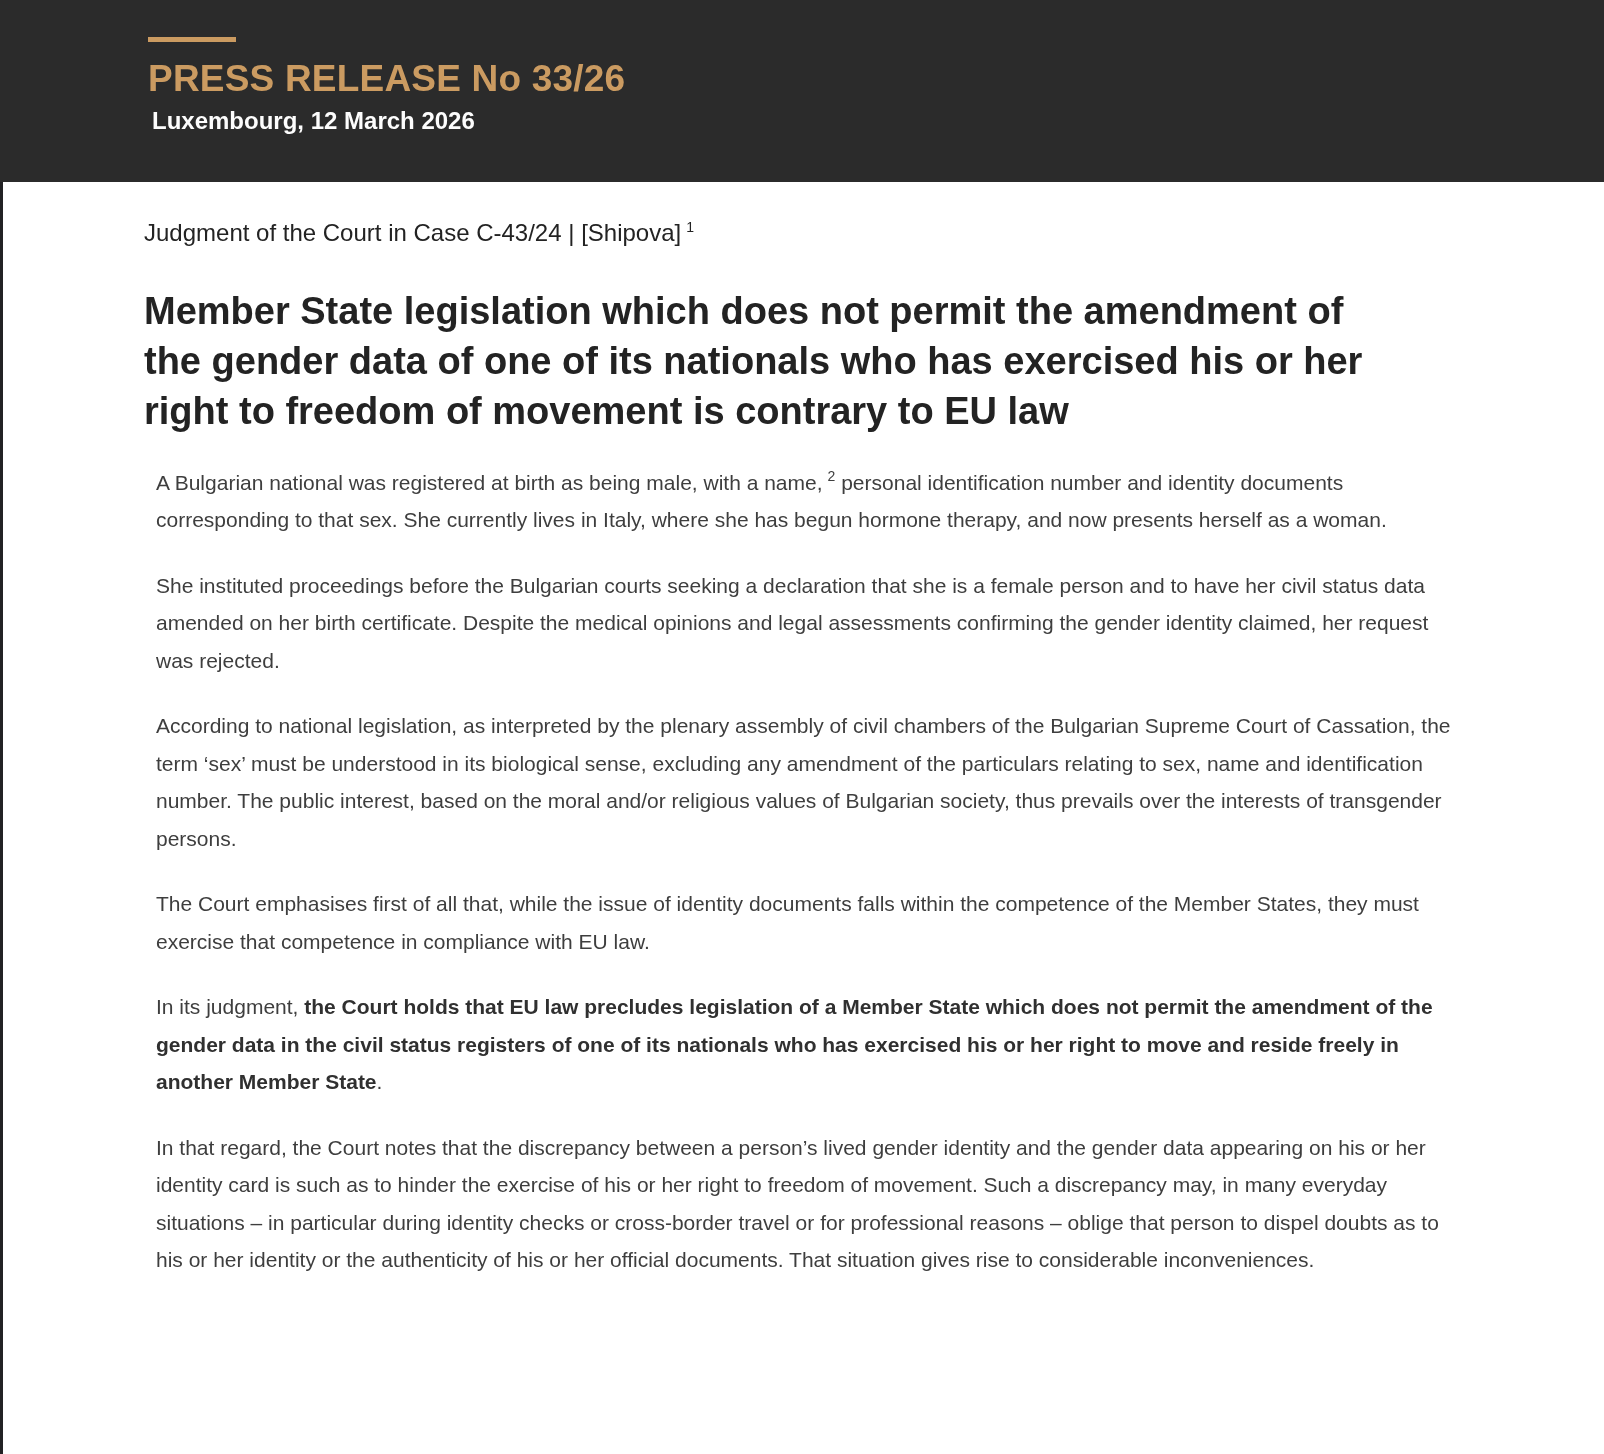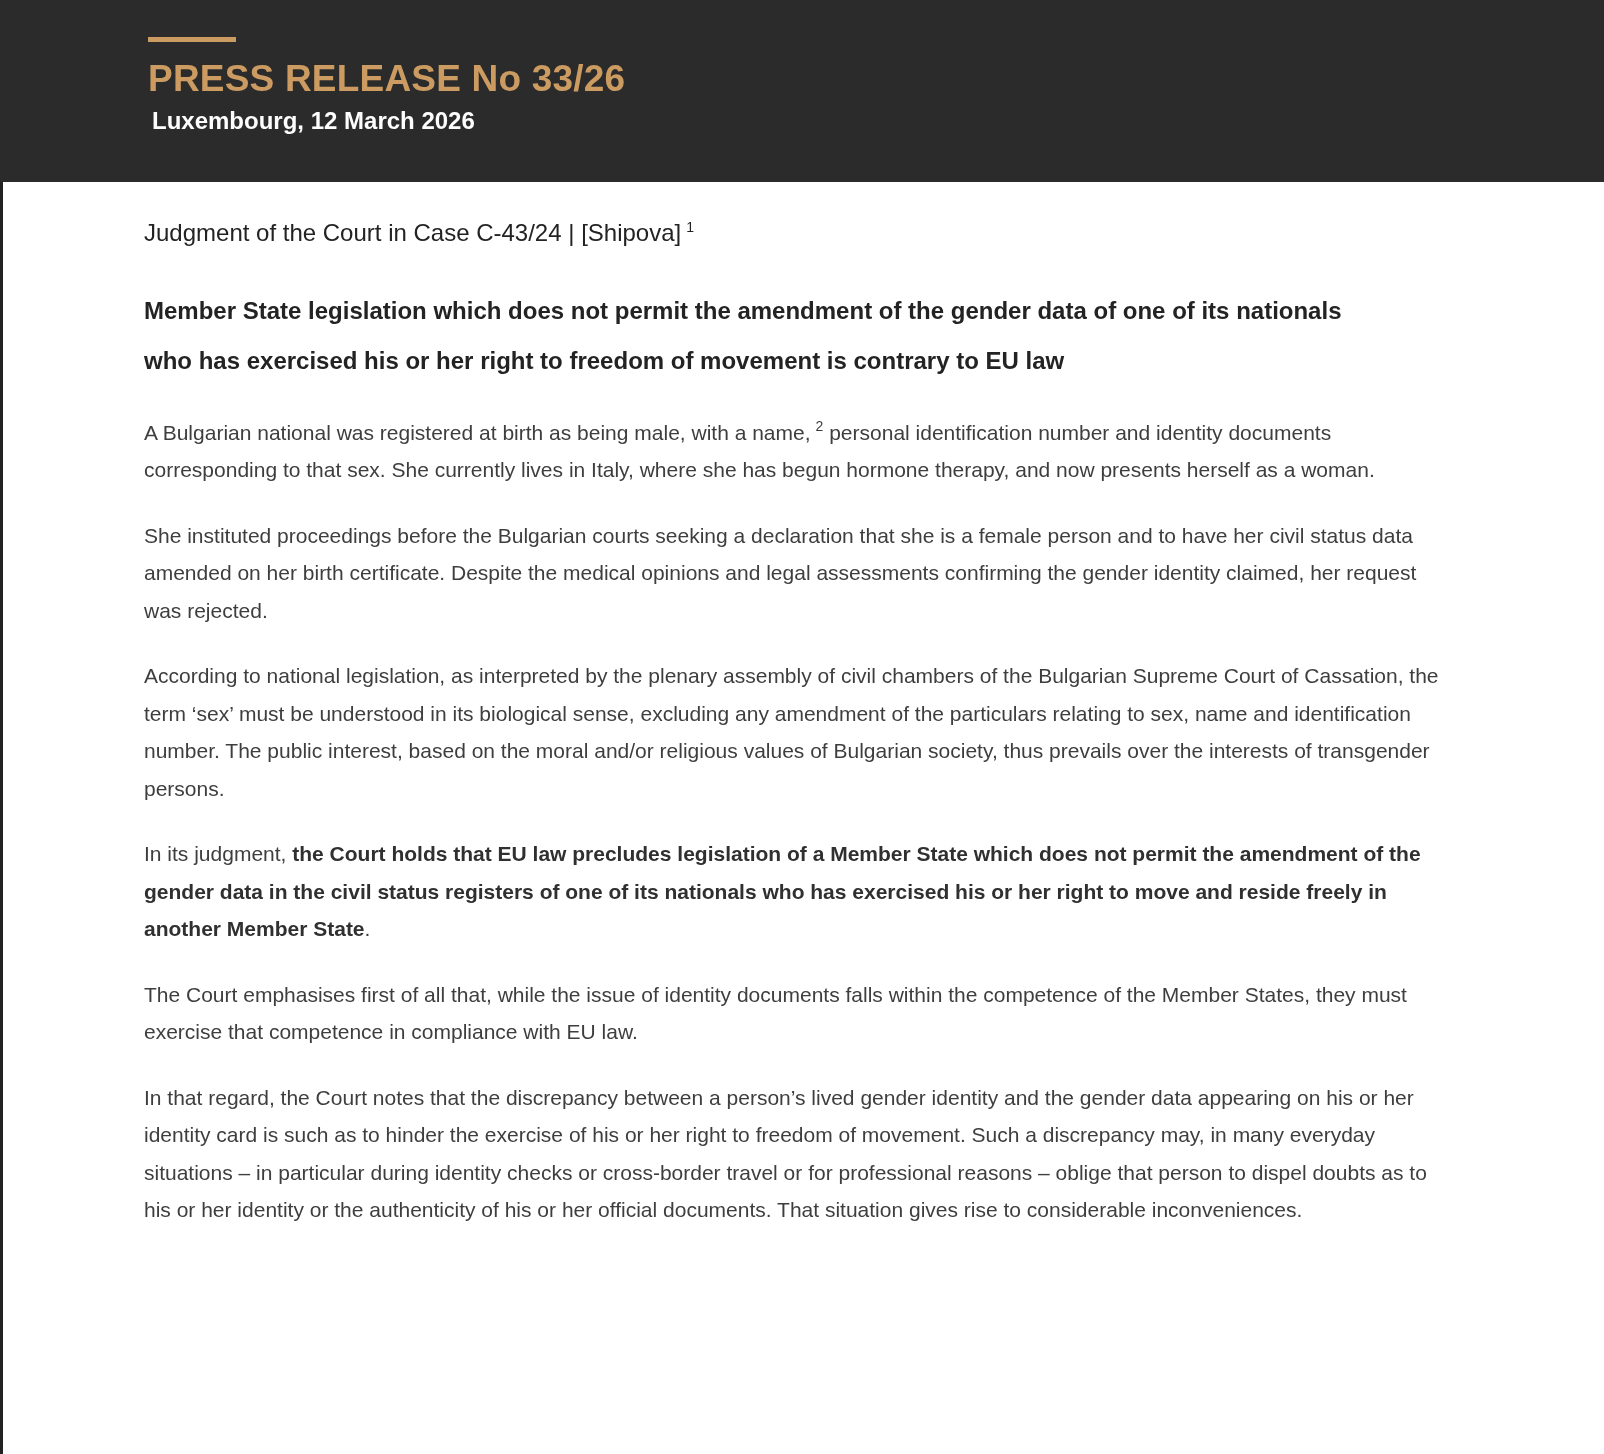--- a/index.html
+++ b/index.html
@@ -59,27 +59,27 @@
   }
   .case-line {
     margin: 0;
     font-size: 24px;
     color: #232323;
     line-height: 1.4;
   }
   .headline {
     margin: 36px 0 0 0;
     max-width: 1250px;
-    font-size: 24px;
+    font-size: 38px;
     font-weight: bold;
     color: #232323;
     line-height: 50px;
   }
   .body-par {
-    margin: 28px 0 0 0;
+    margin: 28px 0 0 12px;
     max-width: 1304px;
     font-size: 21px;
     color: #3e3e3e;
     line-height: 37.5px;
   }
   .body-par .b { font-weight: bold; color: #303030; }
   sup.fn {
     font-size: 14px;
     line-height: 0;
     vertical-align: baseline;
@@ -100,19 +100,19 @@
     <div class="pr-dateline">Luxembourg, 12 March 2026</div>
   </header>
 
   <main class="page">
     <p class="case-line"><span>Judgment of the Court in Case C-43/24 | [Shipova]</span><sup class="fn">1</sup></p>
     <h2 class="headline">Member State legislation which does not permit the amendment of the gender data of one of its nationals who has exercised his or her right to freedom of movement is contrary to EU law</h2>
     <section>
         <p class="body-par"><span>A Bulgarian national was registered at birth as being male, with a name,</span><sup class="fn">2</sup><span> personal identification number and identity documents corresponding to that sex. She currently lives in Italy, where she has begun hormone therapy, and now presents herself as a woman.</span></p>
         <p class="body-par"><span>She instituted proceedings before the Bulgarian courts seeking a declaration that she is a female person and to have her civil status data amended on her birth certificate. Despite the medical opinions and legal assessments confirming the gender identity claimed, her request was rejected.</span></p>
         <p class="body-par"><span>According to national legislation, as interpreted by the plenary assembly of civil chambers of the Bulgarian Supreme Court of Cassation, the term ‘sex’ must be understood in its biological sense, excluding any amendment of the particulars relating to sex, name and identification number. The public interest, based on the moral and/or religious values of Bulgarian society, thus prevails over the interests of transgender persons.</span></p>
+        <p class="body-par"><span>The Court emphasises first of all that, while the issue of identity documents falls within the competence of the Member States, they must exercise that competence in compliance with EU law.</span></p>
         <p class="body-par"><span>In its judgment, </span><span class="b">the Court holds that EU law precludes legislation of a Member State which does not permit the amendment of the gender data in the civil status registers of one of its nationals who has exercised his or her right to move and reside freely in another Member State</span><span>.</span></p>
-        <p class="body-par"><span>The Court emphasises first of all that, while the issue of identity documents falls within the competence of the Member States, they must exercise that competence in compliance with EU law.</span></p>
         <p class="body-par"><span>In that regard, the Court notes that the discrepancy between a person’s lived gender identity and the gender data appearing on his or her identity card is such as to hinder the exercise of his or her right to freedom of movement. Such a discrepancy may, in many everyday situations – in particular during identity checks or cross-border travel or for professional reasons – oblige that person to dispel doubts as to his or her identity or the authenticity of his or her official documents. That situation gives rise to considerable inconveniences.</span></p>
       </section>
   </main>
 
 </div>
 
 </body></html>

